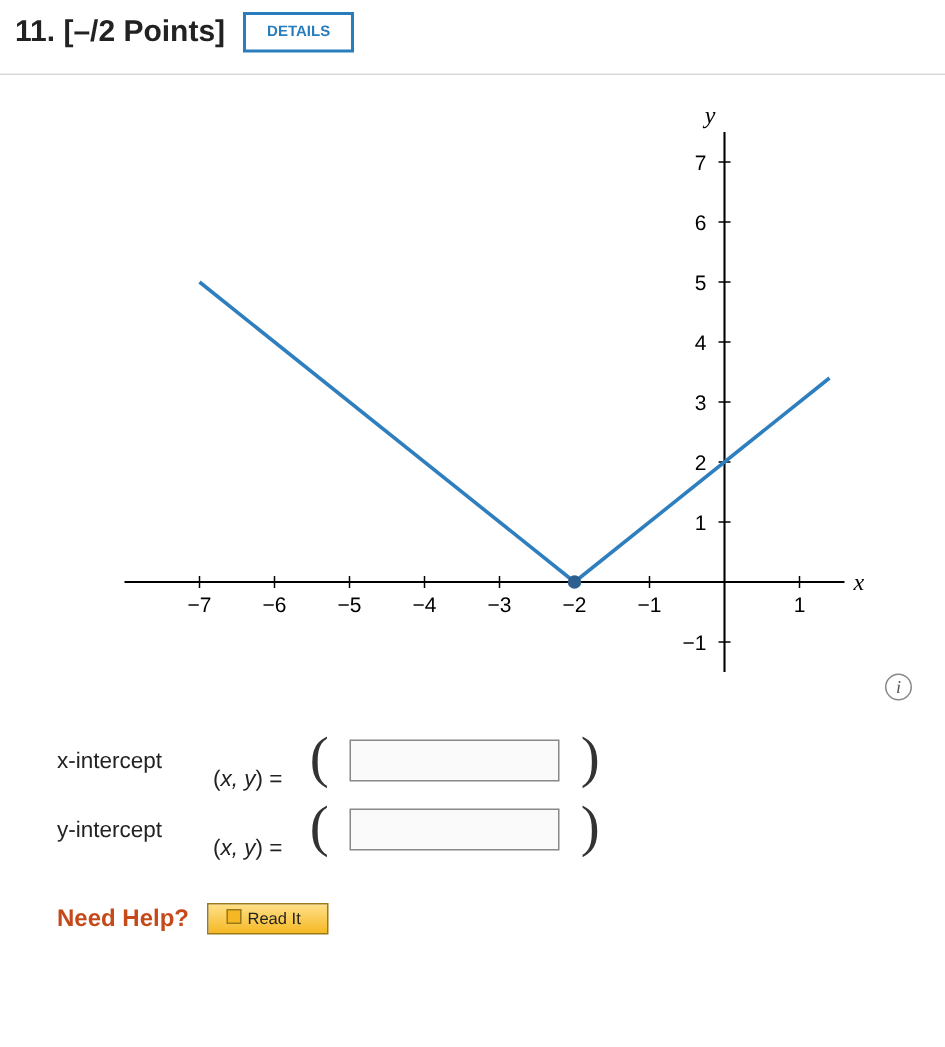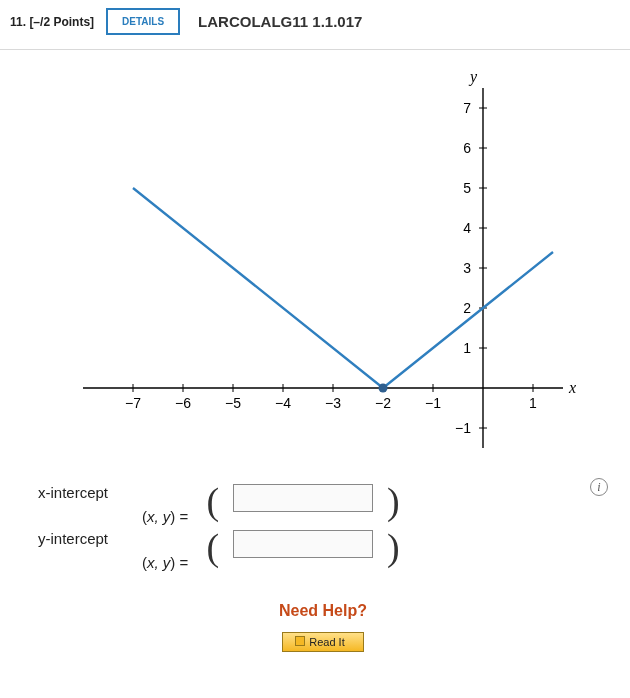--- a/index.html
+++ b/index.html
@@ -3,45 +3,45 @@
 <meta charset="utf-8">
 <style>
   * { box-sizing: border-box; }
   html, body { margin:0; padding:0; font-family: Arial, Helvetica, sans-serif; background:#fff; color:#222; }
   .page { width:630px; }
   .header {
     display:flex; align-items:center; gap:12px;
     padding:8px 10px 14px 10px;
     border-bottom:1px solid #d9d9d9;
   }
-  .qnum { font-weight:bold; font-size:12px; }
+  .qnum { font-weight:bold; font-size:20px; }
   .btn-outline {
     border:2px solid #2a7dbd; color:#2a7dbd; background:#fff;
     font-weight:bold; font-size:10px; padding:6px 14px;
     cursor:pointer;
   }
   .qref { font-weight:bold; font-size:15px; color:#333; margin-left:6px; }
 
   .bodywrap { padding:18px 22px 30px 38px; }
   .prompt { font-size:15px; margin:4px 0 16px 0; }
 
   .graph-wrap { text-align:center; }
   .graph-svg { width:520px; height:400px; display:block; margin:0 auto 10px auto; }
 
   .answers { margin-top:16px; font-size:15px; }
-  .ansrow { display:flex; align-items:flex-start; gap:14px; height:46px; }
+  .ansrow { display:flex; align-items:center; gap:14px; height:46px; }
   .anslabel { width:90px; }
   .xy-eq { font-style:normal;margin-top:24px; }
   .paren { font-family:"Times New Roman", Georgia, serif; font-size:38px; line-height:1; color:#333; position:relative; top:-2px; }
   .ansinput {
     width:140px; height:28px; border:1px solid #888;
     background:#fafafa;
   }
 
-  .needhelp { margin-top:26px; display:flex; align-items:center; gap:12px;flex-direction:column; }
+  .needhelp { margin-top:26px; display:flex; align-items:center; gap:12px; }
   .needhelp-label { color:#C64A19; font-weight:bold; font-size:16px; }
   .btn-read {
     background:linear-gradient(#ffe088,#f5b824);
     border:1px solid #9a7a1b; color:#222;
     font-size:11px; font-weight:normal; padding:3px 18px 3px 12px;
     cursor:pointer;
     position:relative;
   }
   .btn-read::before{
     content:""; display:inline-block; width:8px;height:8px;
@@ -60,21 +60,20 @@
 </head>
 <body>
 
 <div class="page">
   <div class="header">
     <span class="qnum">
       <span>11.</span>
       <span>[–/2 Points]</span>
     </span>
     <button class="btn-outline">DETAILS</button>
-    <span class="qref">LARCOLALG11 1.1.017</span>
   </div>
 
   <div class="bodywrap contentbox">
 
     <div class="graph-wrap">
 
       <svg class="graph-svg" viewBox="0 0 520 400">
         <g id="plot-group">
             <line x1="20" y1="320" x2="500" y2="320" stroke="#000" stroke-width="1.4"></line>
             <line x1="420" y1="380" x2="420" y2="20" stroke="#000" stroke-width="1.4"></line>

